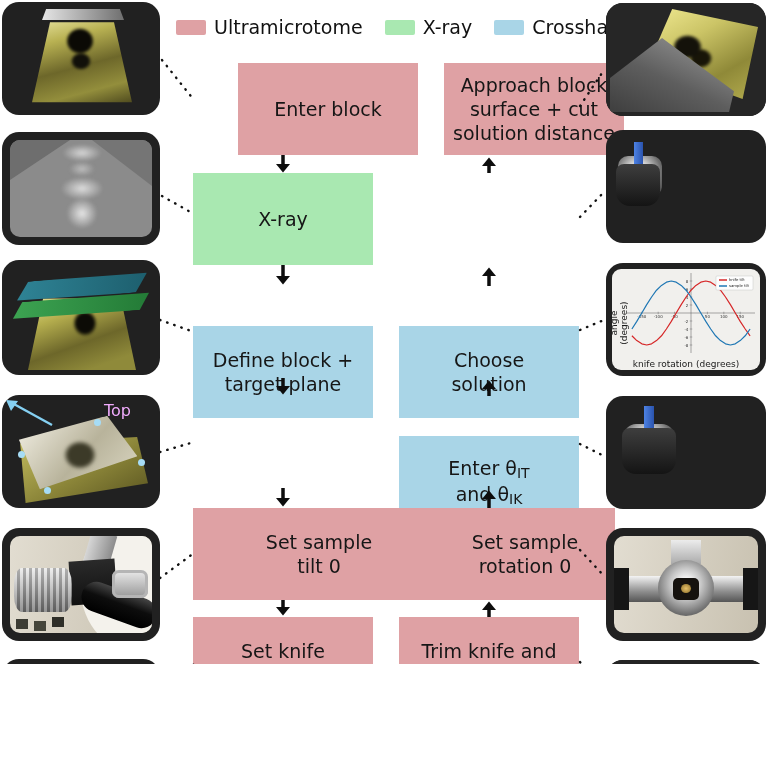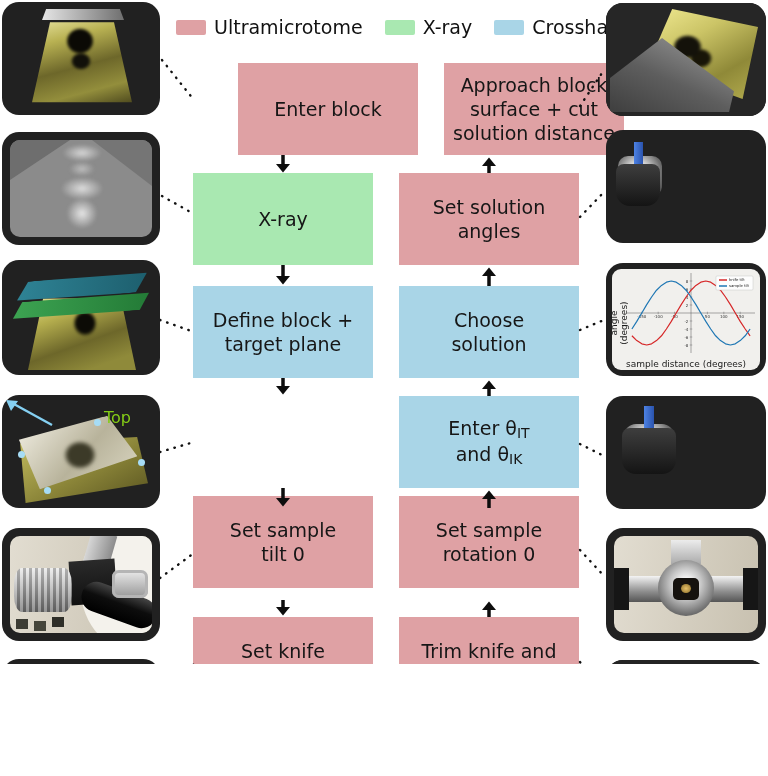--- a/index.html
+++ b/index.html
@@ -10,23 +10,23 @@
   
   .legend{position:absolute;top:16px;left:176px;display:flex;gap:22px;align-items:center;}
   .legend-item{display:flex;align-items:center;gap:8px;}
   .swatch{width:30px;height:15px;border-radius:2px;}
   .sw-ultra{background:var(--c-ultra);} .sw-xray{background:var(--c-xray);} .sw-cross{background:var(--c-cross);}
   .legend-label{font-size:19px;color:#111;}
 
   
   .box{position:absolute;width:180px;height:92px;display:flex;align-items:center;justify-content:center;
        text-align:center;font-size:19px;line-height:24px;color:#161616;white-space:pre-line;}
-  .ultra{background:var(--c-ultra);} .xray{background:var(--c-xray);} .cross{background:var(--c-cross);}
+  .ultra{background:var(--c-ultra);} .xray{background:var(--c-xray);} .cross{background:var(--c-cross);margin-top:40px;}
   .colL{left:193px;} .colR{left:399px;}
-  .r1{top:63px;margin-left:45px;} .r2{top:173px;} .r3{top:286px;} .r4{top:396px;} .r5{top:496px;} .r6{top:617px;}
+  .r1{top:63px;margin-left:45px;} .r2{top:173px;} .r3{top:286px;} .r4{top:396px;} .r5{top:508px;padding-left:36px;} .r6{top:617px;}
   .sub{font-size:14px;position:relative;top:3px;}
 
   
   #overlay{position:absolute;left:0;top:0;width:768px;height:776px;pointer-events:none;}
 
   
   .thumb{position:absolute;width:158px;height:113px;background:#212121;border-radius:17px;overflow:hidden;}
   .tl{left:2px;} .tr{left:606px;width:160px;}
   .photo{position:absolute;left:8px;top:8px;right:8px;bottom:8px;border-radius:10px;overflow:hidden;}
   .thumb div{position:absolute;}
@@ -65,21 +65,21 @@
   
   .l4-yellow{left:10px;top:42px;width:136px;height:66px;
     background:linear-gradient(150deg,#c9c263,#8a8438 55%,#57521f);
     clip-path:polygon(6% 10%,92% 0,100% 70%,10% 100%);}
   .l4-face{left:16px;top:26px;width:118px;height:62px;transform:rotate(-9deg);
     background:linear-gradient(140deg,#f0ede1,#b8b39b 55%,#d8d4bf);
     clip-path:polygon(3% 16%,80% 0,100% 72%,14% 100%);}
   .l4-blob{left:52px;top:36px;width:52px;height:48px;filter:blur(1.5px);
     background:radial-gradient(ellipse 44% 42% at 50% 50%,#3c3a28 0 50%,transparent 74%);}
   .l4-dot{width:7px;height:7px;border-radius:50%;background:#a6dcf5;}
-  .l4-label{left:102px;top:13px;font-size:16px;color:#84cc16;}
+  .l4-label{left:102px;top:6px;font-size:16px;color:#f0abfc;}
   .l4-arrow{left:70px;top:4px;width:60px;height:36px;}
 
   
   .ph-beige{inset:0;background:linear-gradient(100deg,#e2ddd1,#c8c1b0);}
   .l5-arc{right:-24px;top:-16px;width:96px;height:128px;background:#f4f2ec;border-radius:50%;}
   .l5-knob{left:4px;top:32px;width:58px;height:44px;border-radius:8px/16px;
     background:linear-gradient(rgba(255,255,255,.4),rgba(50,50,50,.45)),
                repeating-linear-gradient(90deg,#e4e4e4 0 3px,#7d7d7d 3px 6px);}
   .l5-body{left:60px;top:24px;width:46px;height:44px;background:linear-gradient(#2a2a2a,#101010);transform:rotate(-4deg);}
   .l5-arm{left:76px;top:-4px;width:26px;height:42px;transform:rotate(16deg);
@@ -173,22 +173,20 @@
   <div class="box cross colL r3">Define block +
 target plane</div>
   <div class="box ultra colL r5">Set sample
 tilt 0</div>
   <div class="box ultra colL r6">Set knife
 tilt 4</div>
 
   <div class="box ultra colR r1">Approach block
 surface + cut
 solution distance</div>
-  <div class="box ultra colR r2">Set solution
-angles</div>
   <div class="box cross colR r3">Choose
 solution</div>
   <div class="box cross colR r4">
     <div><span>Enter θ</span><span class="sub">IT</span><br><span>and θ</span><span class="sub">IK</span></div>
   </div>
   <div class="box ultra colR r5">Set sample
 rotation 0</div>
   <div class="box ultra colR r6">Trim knife and
 block face</div>
 
@@ -361,21 +359,21 @@
           <text x="61.4" y="9.5" text-anchor="end" font-size="4" fill="#333">8</text>
           <polyline points="4.9,62.8 9.8,67.6 14.8,70.8 19.7,72.0 24.6,70.8 29.5,67.6 34.5,62.8 39.4,56.0 44.3,48.4 49.2,40.0 54.2,31.6 59.1,24.0 64.0,17.2 68.9,12.4 73.8,9.2 78.8,8.0 83.7,9.2 88.6,12.4 93.5,17.2 98.5,24.0 103.4,31.6 108.3,40.0 113.2,48.4 118.2,56.0 123.1,62.8" fill="none" stroke="#d62728" stroke-width="1.2" stroke-linejoin="round"></polyline>
           <polyline points="4.9,56.0 9.8,48.4 14.8,40.0 19.7,31.6 24.6,24.0 29.5,17.2 34.5,12.4 39.4,9.2 44.3,8.0 49.2,9.2 54.2,12.4 59.1,17.2 64.0,24.0 68.9,31.6 73.8,40.0 78.8,48.4 83.7,56.0 88.6,62.8 93.5,67.6 98.5,70.8 103.4,72.0 108.3,70.8 113.2,67.6 118.2,62.8 123.1,56.0" fill="none" stroke="#1f77b4" stroke-width="1.2" stroke-linejoin="round"></polyline>
           <rect x="89" y="3" width="37" height="14" fill="#fdfdfd" stroke="#bbb" stroke-width="0.4" rx="1"></rect>
           <line x1="92" y1="7" x2="100" y2="7" stroke="#d62728" stroke-width="1.3"></line>
           <text x="102" y="8.4" font-size="3.8" fill="#222">knife tilt</text>
           <line x1="92" y1="13" x2="100" y2="13" stroke="#1f77b4" stroke-width="1.3"></line>
           <text x="102" y="14.4" font-size="3.8" fill="#222">sample tilt</text>
         </svg>
       <div class="ylabel">angle (degrees)</div>
-      <div class="xlabel">sample distance (degrees)</div>
+      <div class="xlabel">knife rotation (degrees)</div>
     </div>
   </div>
 
   <div class="thumb tr" style="top:396px">
     <div class="strips">
       <div class="strip" style="background:linear-gradient(115deg,#cdc6b5,#aba394)">
         <div class="chrome-ball" style="left:10px;top:20px;width:50px;height:40px;border-radius:12px"></div>
         <div style="position:absolute;left:0;bottom:0;width:100%;height:22px;background:#262320;clip-path:polygon(0 100%,0 20%,100% 100%)"></div>
       </div>
       <div class="strip" style="background:#ddd8ca">

